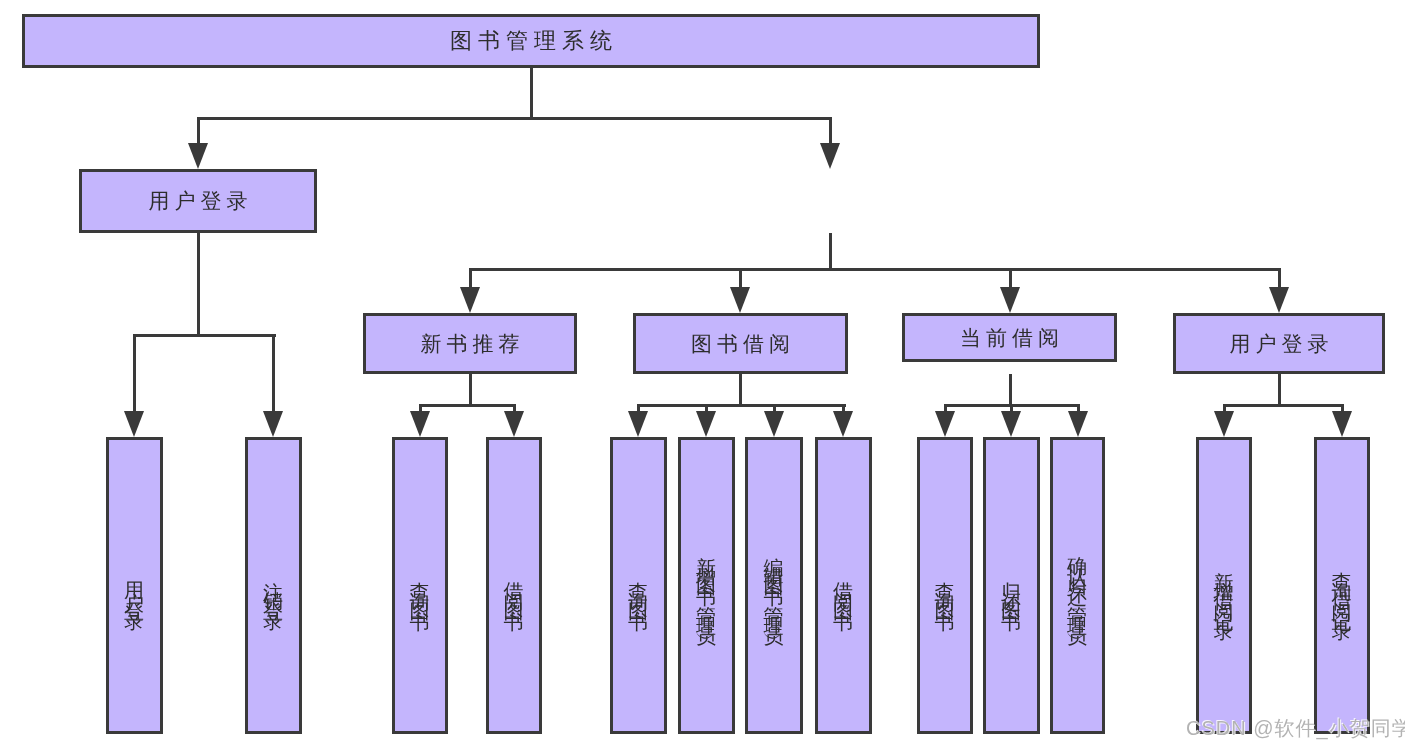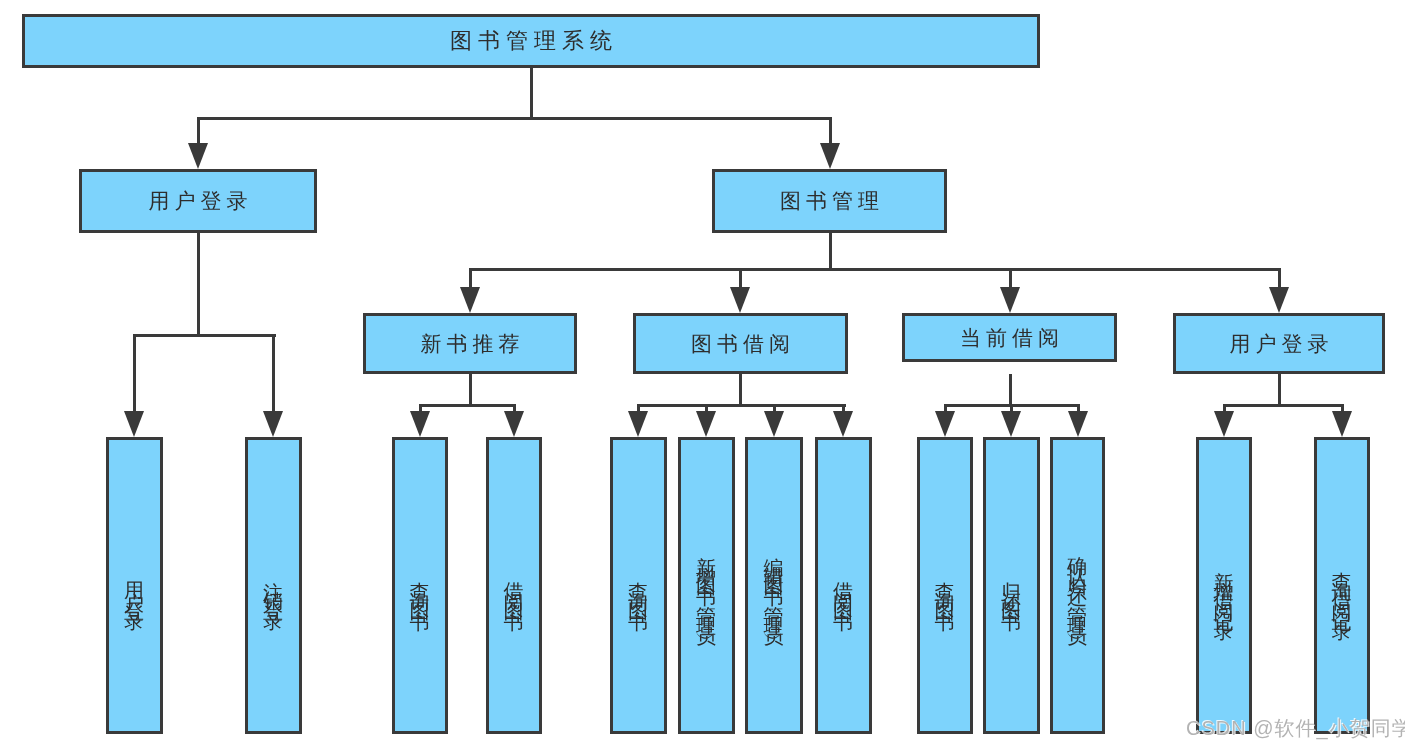--- a/index.html
+++ b/index.html
@@ -8,21 +8,21 @@
     width: 1405px;
     height: 747px;
     background: #ffffff;
     font-family: "Liberation Sans", "DejaVu Sans", sans-serif;
     overflow: hidden;
   }
   .box {
     position: absolute;
     box-sizing: border-box;
     border: 3px solid #3a3a3a;
-    background: #7dd3fc;
+    background: #c4b5fd;
     display: flex;
     align-items: center;
     justify-content: center;
     color: #2d2d2d;
     z-index: 2;
   }
   .root-box .lbl { font-size: 22px; letter-spacing: 6px; text-indent: 6px; }
   .mid-box  .lbl { font-size: 21px; letter-spacing: 5px; text-indent: 5px; }
   .leaf {
     writing-mode: vertical-rl;
@@ -66,23 +66,20 @@
 
   <div class="vl" style="left:529.5px;top:68px;height:49px"></div>
   <div class="hl" style="left:196.5px;top:117px;width:635px"></div>
   <div class="vl" style="left:196.5px;top:117px;height:35px"></div>
   <div class="vl" style="left:828.5px;top:117px;height:35px"></div>
   <div class="arrow" style="left:188px;top:143px"></div>
   <div class="arrow" style="left:820px;top:143px"></div>
 
   <div class="box mid-box" style="left:79px;top:169px;width:238px;height:64px">
     <span class="lbl">用户登录</span>
-  </div>
-  <div class="box mid-box" style="left:712px;top:169px;width:235px;height:64px">
-    <span class="lbl">图书管理</span>
   </div>
 
   <div class="vl" style="left:196.5px;top:233px;height:103px"></div>
   <div class="hl" style="left:132.5px;top:334px;width:143px"></div>
   <div class="vl" style="left:132.5px;top:334px;height:80px"></div>
   <div class="vl" style="left:271.5px;top:334px;height:80px"></div>
   <div class="arrow" style="left:124px;top:411px"></div>
   <div class="arrow" style="left:263px;top:411px"></div>
 
   <div class="vl" style="left:828.5px;top:233px;height:37px"></div>

